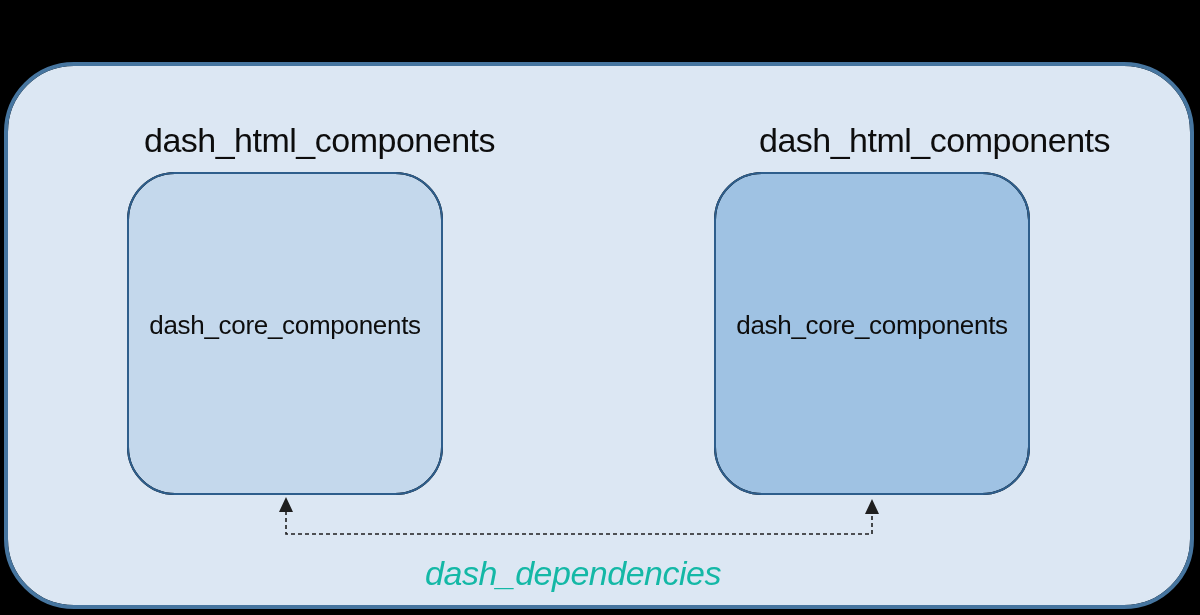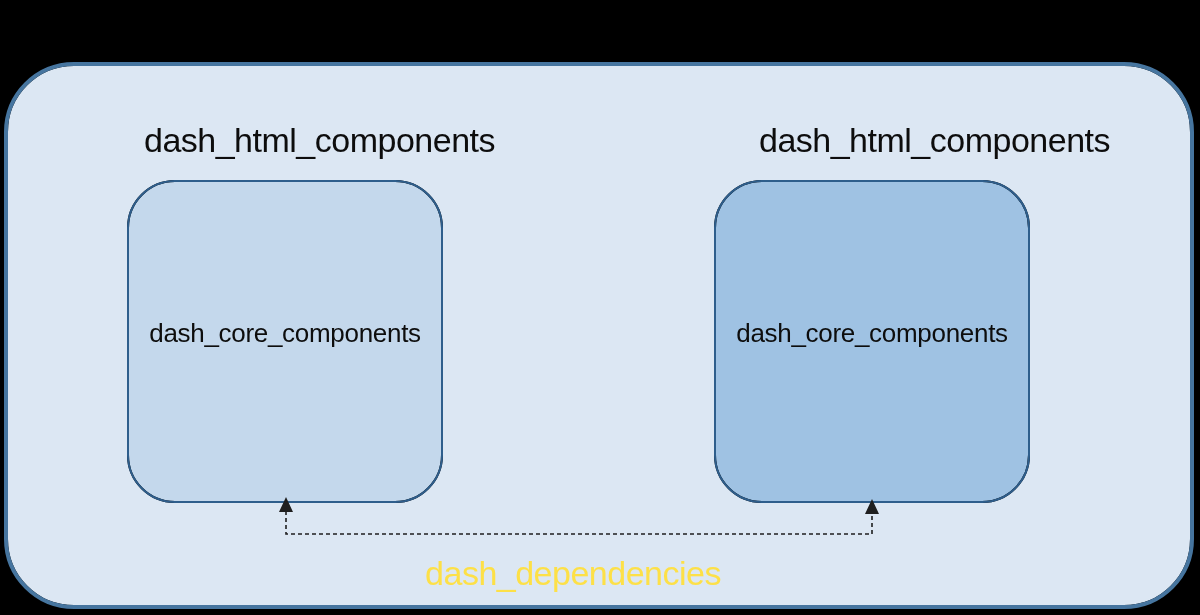--- a/index.html
+++ b/index.html
@@ -29,21 +29,21 @@
     text-align: right;
     font-size: 34px;
     line-height: 40px;
     letter-spacing: -0.5px;
     white-space: nowrap;
   }
   .group-title.left  { left: 75px;  top: 120px; }
   .group-title.right { left: 690px; top: 120px; }
   .package-box {
     position: absolute;
-    top: 180px;
+    top: 172px;
     width: 312px;
     height: 319px;
     border-radius: 48px;
     border-width: 2px;
     border-style: solid;
     display: flex;
     align-items: center;
     justify-content: center;
   }
   .package-box.left  { left: 127px; }
@@ -95,15 +95,15 @@
     <span class="package-label" style="color: rgb(13, 13, 13);">dash_core_components</span>
   </div>
   <div class="package-box right" style="background: transparent; border-color: rgb(46, 94, 140);"></div>
 
   <svg class="connector-svg" viewBox="0 0 1200 615" xmlns="http://www.w3.org/2000/svg">
     <path d="M 286 511 L 286 534 L 872 534 L 872 513" fill="none" stroke-width="1.6" stroke-dasharray="4 3" style="stroke: rgb(31, 31, 31);"></path>
     <polygon points="286,497 279,512 293,512" style="fill: rgb(31, 31, 31);"></polygon>
     <polygon points="872,499 865,514 879,514" style="fill: rgb(31, 31, 31);"></polygon>
   </svg>
 
-  <div class="connector-label" style="color: #fde047;">dash_dependencies</div>
+  <div class="connector-label" style="color: #14b8a6; font-style: italic;">dash_dependencies</div>
 
 </div>
 
 </body></html>

